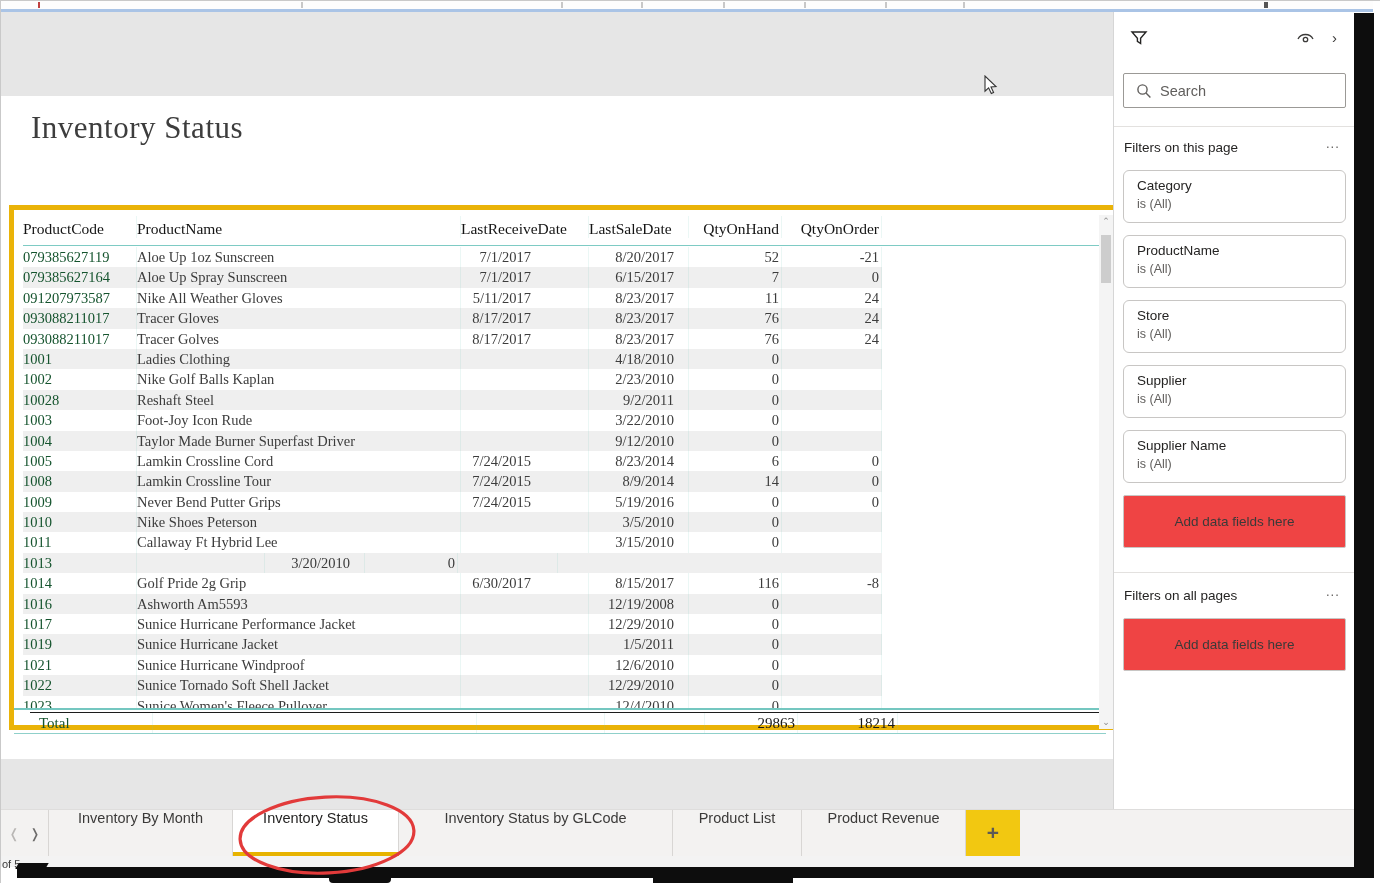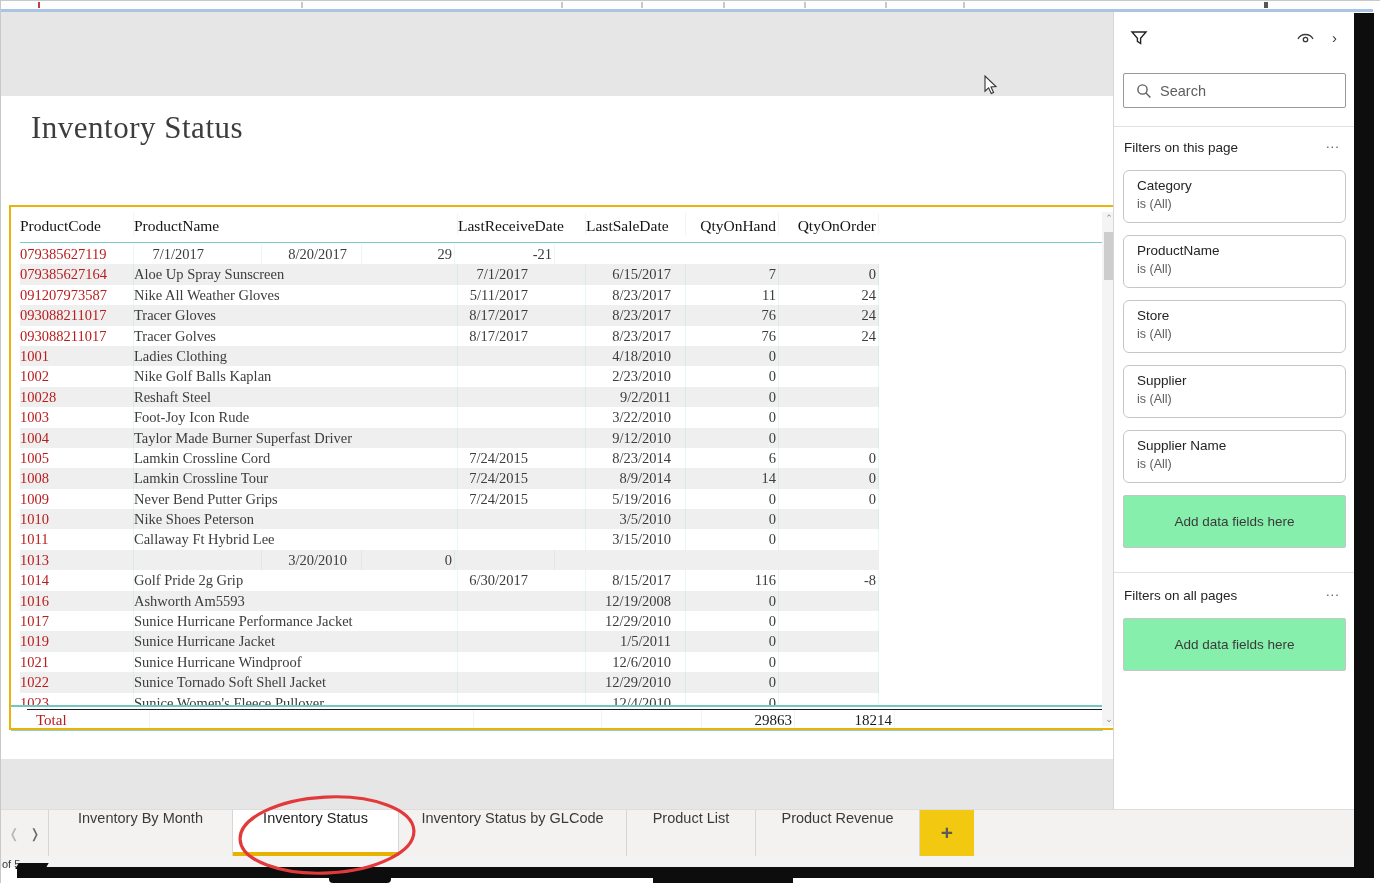--- a/index.html
+++ b/index.html
@@ -13,29 +13,29 @@
   .top-sliver { position:absolute; left:0; top:0; width:1372px; height:8px; background:#fdfdfd; }
   .top-sliver i { position:absolute; top:1px; width:2px; height:6px; background:#c8c8c8; }
   .blue-line { position:absolute; left:0; top:8px; width:1372px; height:3px; background:#aac4e6; }
   
   .workspace { position:absolute; left:0; top:11px; width:1112px; height:797px; background:#e6e6e6; }
   .canvas { position:absolute; left:0; top:84px; width:1112px; height:663px; background:#ffffff; }
   .page-title { position:absolute; left:30px; top:14px; font-family:"Liberation Serif", serif;
     font-size:31px; color:#3d3d3d; letter-spacing:.5px; }
   
   .tbl { position:absolute; left:8px; top:109px; width:1112px; height:525px;
-    background:#fff; border:2px solid #eab308; font-family:"Liberation Serif", serif; color:#3c3c3c; }
+    background:#fff; border:5px solid #eab308; font-family:"Liberation Serif", serif; color:#3c3c3c; }
   .hdr { position:absolute; left:9px; top:6px; width:1082px; height:30px; border-bottom:1px solid #7ecbc4; }
   .hdr .cell { font-size:15.5px; color:#141414; padding-top:4px; }
   .hdr-cols { display:flex; width:859px; }
   .rows { position:absolute; left:9px; top:37px; width:859px; height:462px; overflow:hidden; }
   .row { display:flex; height:20.4px; line-height:20.4px; font-size:14.5px; }
   .row.striped { background:#efefef; }
   .cell { flex:none; white-space:nowrap; overflow:hidden; border-right:1px solid rgba(120,200,190,.15); }
-  .c1 { width:114px; text-align:left; color:#b91c1c; }
+  .c1 { width:114px; text-align:left; color:#14532d; }
   .c2 { width:324px; text-align:left; }
   .c3 { width:128px; text-align:right; padding-right:57px; }
   .c4 { width:100px; text-align:right; padding-right:14px; }
   .c5 { width:93px;  text-align:right; padding-right:2px; }
   .c6 { width:100px; text-align:right; padding-right:2px; }
   .hdr .c3, .hdr .c4 { text-align:left; padding-right:0; }
   .teal-cut { position:absolute; left:0; top:498px; width:1092px; height:2px; background:#74c7c0; }
   .total { position:absolute; left:16px; top:502px; width:1092px; height:20px; border-top:1.5px solid #1c1c1c;
     font-weight:normal; color:#1a1a1a; }
   .total-cols { display:flex; width:859px; margin-left:9px; height:20px; line-height:20px; font-size:15px; }
@@ -61,21 +61,21 @@
     font-family:"Liberation Sans",sans-serif; background:transparent; }
   .fp-search input::placeholder { color:#605e5c; }
   .fp-div { position:absolute; left:0; width:241px; height:1px; background:#e3e1df; }
   .fp-sec-label { position:absolute; left:10px; font-size:13.5px; color:#252423; }
   .fp-more { position:absolute; left:212px; font-size:13px; color:#605e5c; letter-spacing:1px; cursor:pointer; }
   .fcards { position:absolute; left:9px; width:223px; }
   .fcard { width:223px; height:53px; border:1px solid #c8c6c4; border-radius:6px; background:#fff;
     margin-bottom:12px; padding:7px 0 4px 13px; cursor:pointer; }
   .fcard .f-name { font-size:13.5px; color:#252423; display:block; }
   .fcard .f-cond { font-size:12.5px; color:#605e5c; display:block; margin-top:4px; }
-  .fadd { width:223px; height:53px; border:1px solid #c8c6c4; border-radius:2px; background:#86efac;
+  .fadd { width:223px; height:53px; border:1px solid #c8c6c4; border-radius:2px; background:#ef4444;
     display:flex; align-items:center; justify-content:center; font-size:13.5px; color:#3b3a39; }
   
   .tabbar { position:absolute; left:0; top:808px; width:1353px; height:47px; background:#f3f2f1;
     border-top:1px solid #dedddc; display:flex; }
   .tab-nav { flex:none; width:48px; height:100%; display:flex; align-items:center; justify-content:center;
     gap:10px; border-right:1px solid #d8d6d4; }
   .tab-nav span { font-size:13px; }
   .nav-left { color:#b8b6b4; } .nav-right { color:#6b6a69; }
   .tab { flex:none; height:100%; display:flex; align-items:flex-start; justify-content:center;
     font-size:14.5px; color:#3b3a39; border-right:1px solid #d8d6d4; cursor:pointer; }
@@ -123,23 +123,24 @@
               <span class="cell c2">ProductName</span>
               <span class="cell c3">LastReceiveDate</span>
               <span class="cell c4">LastSaleDate</span>
               <span class="cell c5">QtyOnHand</span>
               <span class="cell c6">QtyOnOrder</span>
             </div>
         </div>
         <div class="rows">
             <div class="row">
               <span class="cell c1">079385627119</span>
+              <span class="cell c2">Aloe Up 1oz Sunscreen</span>
               <span class="cell c3">7/1/2017</span>
               <span class="cell c4">8/20/2017</span>
-              <span class="cell c5">29</span>
+              <span class="cell c5">52</span>
               <span class="cell c6">-21</span>
             </div>
             <div class="row striped">
               <span class="cell c1">079385627164</span>
               <span class="cell c2">Aloe Up Spray Sunscreen</span>
               <span class="cell c3">7/1/2017</span>
               <span class="cell c4">6/15/2017</span>
               <span class="cell c5">7</span>
               <span class="cell c6">0</span>
             </div>
@@ -394,21 +395,21 @@
       <span class="nav-left">❬</span>
       <span class="nav-right">❭</span>
     </div>
     <div style="display:flex">
         <div class="tab" style="width: 184px;">
           <span>Inventory By Month</span>
         </div>
         <div class="tab active" style="width: 166px;">
           <span>Inventory Status</span>
         </div>
-        <div class="tab" style="width: 228px;">
+        <div class="tab" style="width: 274px;">
           <span>Inventory Status by GLCode</span>
         </div>
         <div class="tab" style="width: 129px;">
           <span>Product List</span>
         </div>
         <div class="tab" style="width: 164px;">
           <span>Product Revenue</span>
         </div>
       </div>
     <div class="tab-add">+</div>

